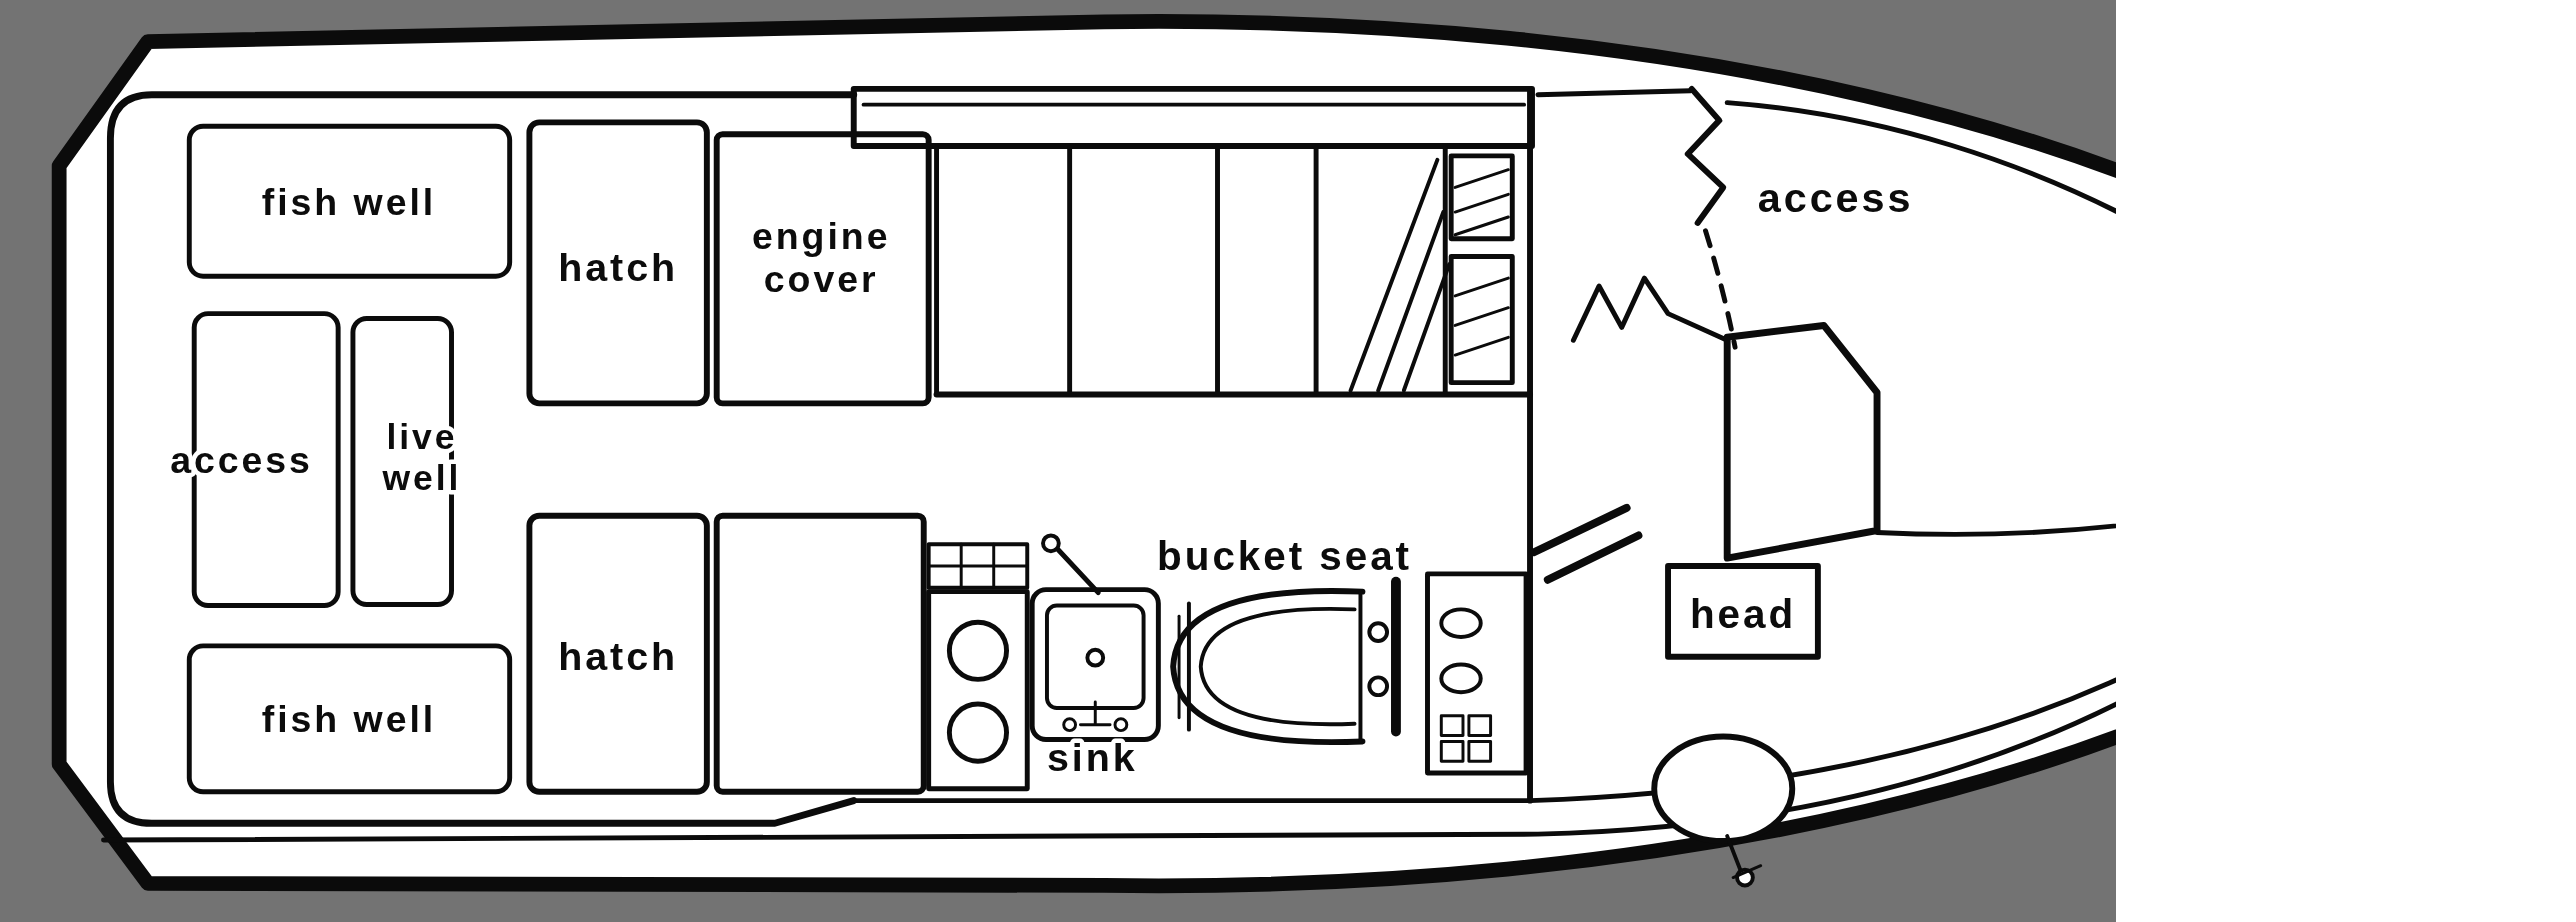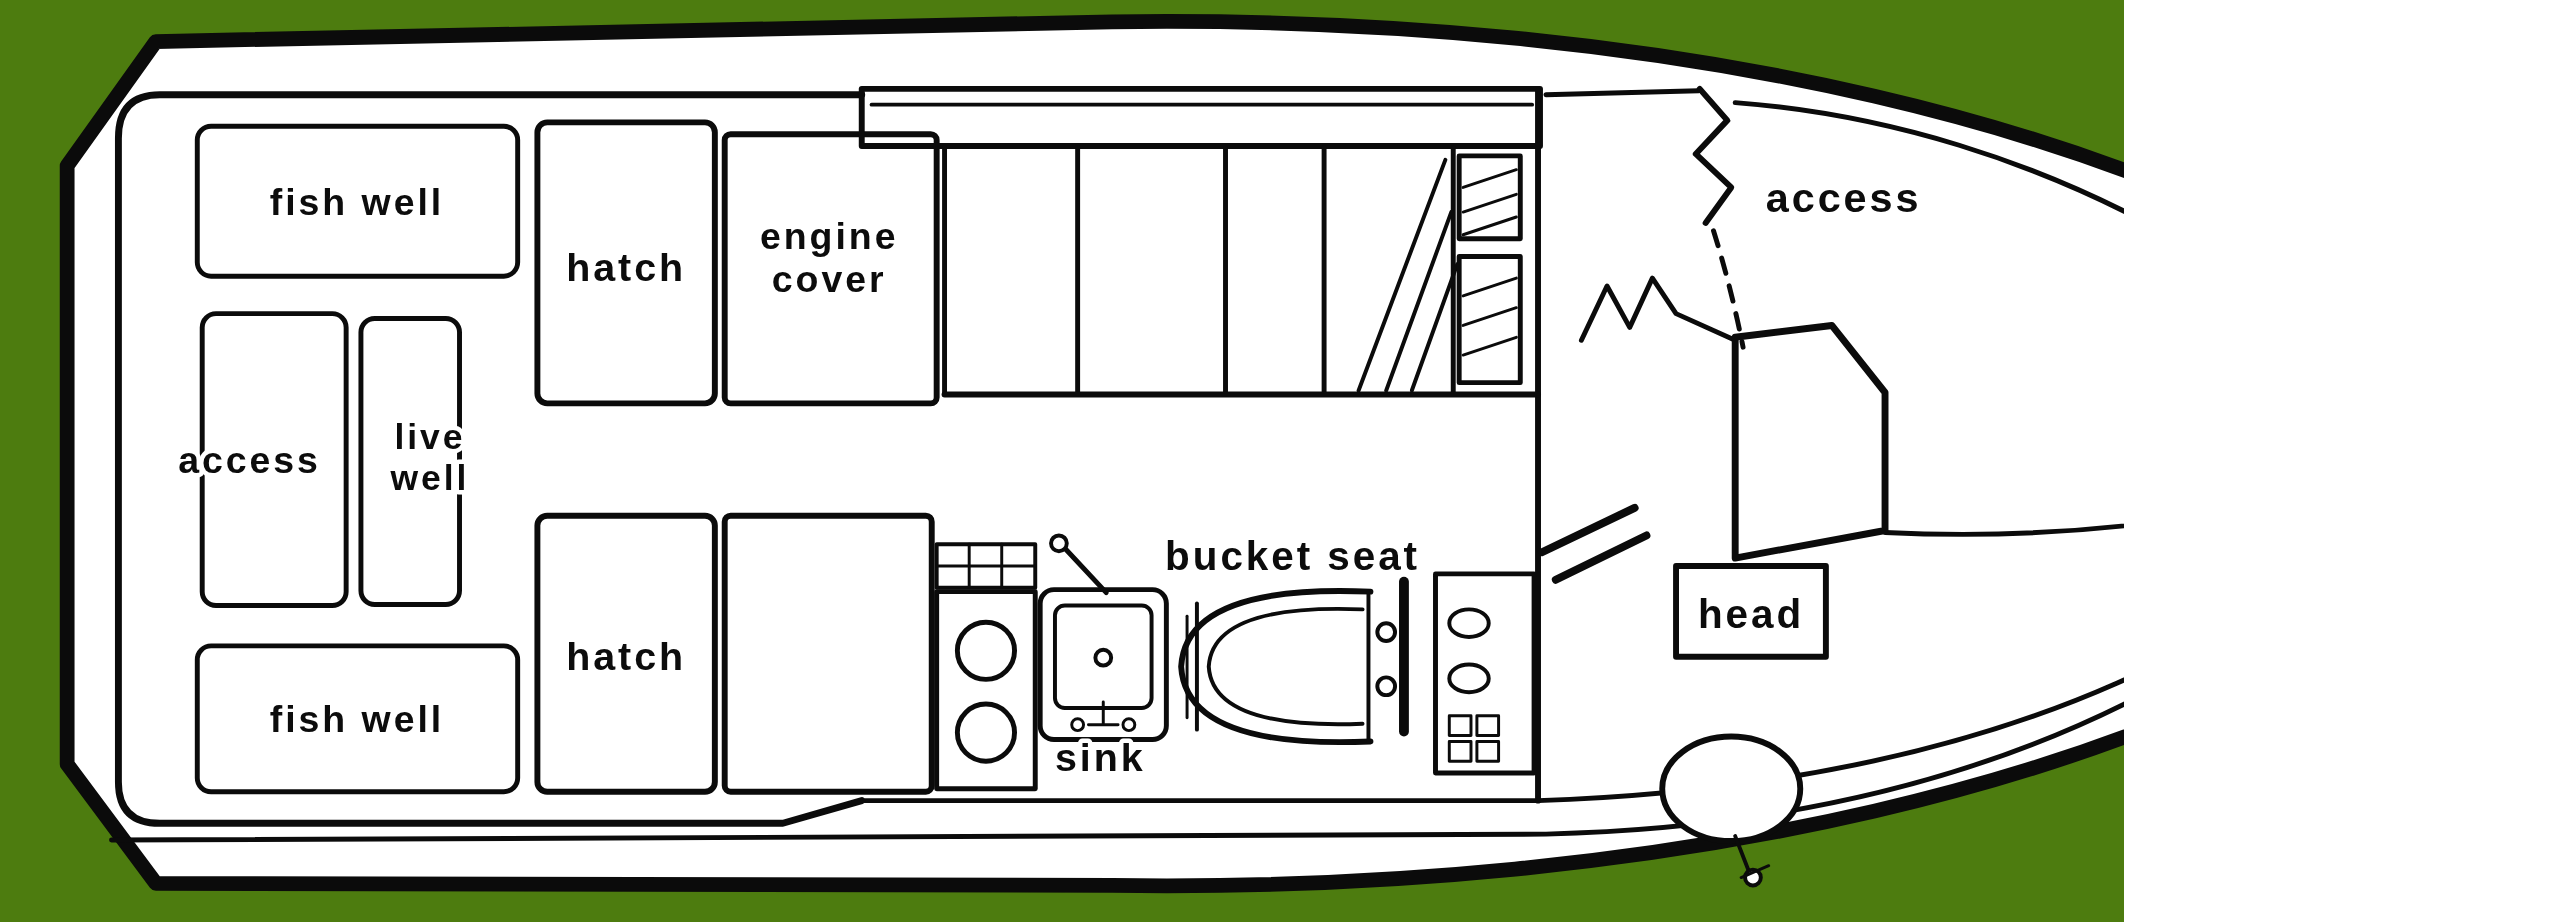--- a/index.html
+++ b/index.html
@@ -4,23 +4,22 @@
 <style>
   html, body {
     margin: 0;
     padding: 0;
     background: #ffffff;
   }
   .stage {
     position: relative;
     width: 2116px;
     height: 923px;
-    background: #4d7c0f;
+    background: #737373;
     overflow: hidden;
-    padding-left: 8px;
   }
   svg { display: block; }
   .ink {
     stroke: #0b0b0b;
     fill: none;
     stroke-linecap: round;
     stroke-linejoin: round;
   }
   .fill-white { fill: #ffffff; }
   .lbl {

